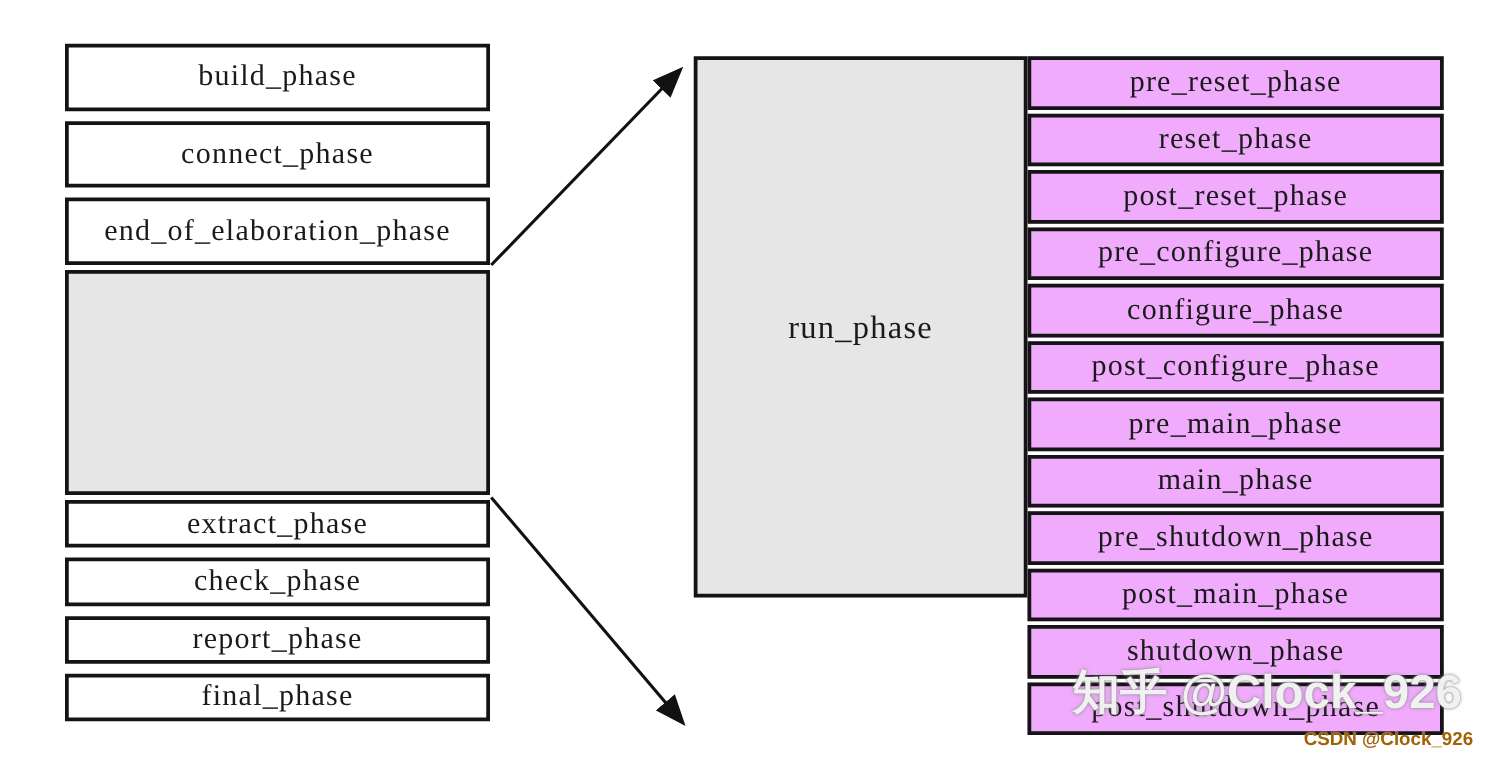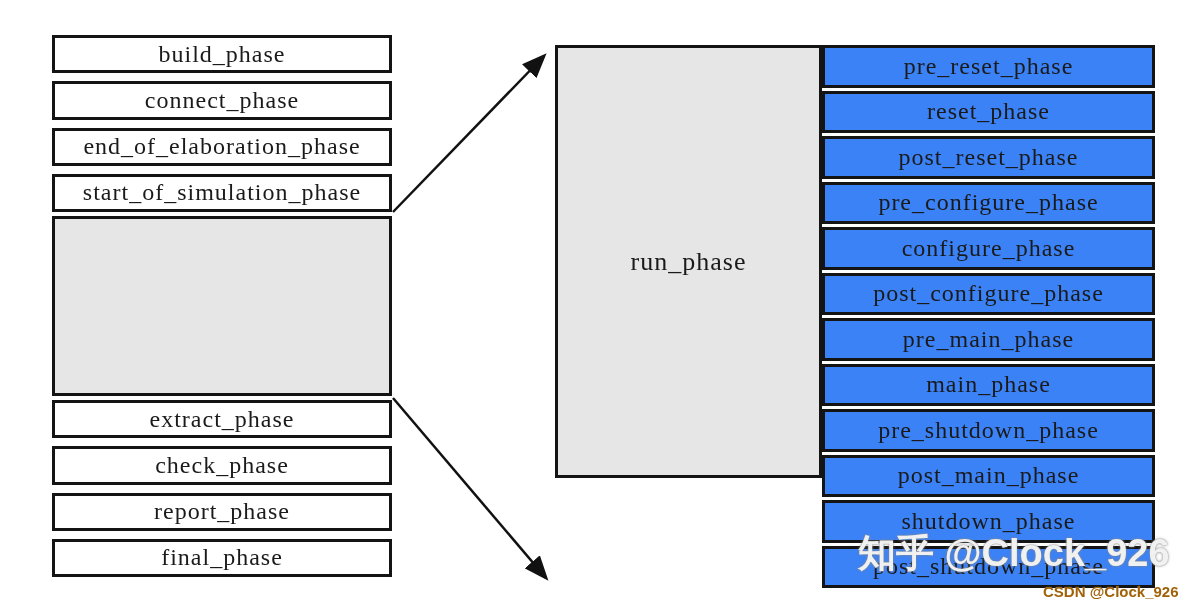--- a/index.html
+++ b/index.html
@@ -78,21 +78,21 @@
     position: absolute;
     left: 822px;
     top: 45px;
     width: 333px;
     height: 543px;
     display: flex;
     flex-direction: column;
     gap: 3px;
   }
   .sub-col .phase-row {
-    background: #3b82f6;
+    background: #f0abfc;
     font-size: 24px;
     letter-spacing: 1px;
   }
 
   
   .arrows {
     position: absolute;
     left: 0;
     top: 0;
     width: 1188px;
@@ -131,21 +131,20 @@
 <body>
 
 <div class="canvas">
 
   <div class="left-col">
     <div class="phase-group">
 
     <div class="phase-row">build_phase</div>
         <div class="phase-row">connect_phase</div>
         <div class="phase-row">end_of_elaboration_phase</div>
-        <div class="phase-row">start_of_simulation_phase</div>
       </div>
 
     <div class="run-region-spacer"></div>
 
     <div class="phase-group">
 
     <div class="phase-row">extract_phase</div>
         <div class="phase-row">check_phase</div>
         <div class="phase-row">report_phase</div>
         <div class="phase-row">final_phase</div>

